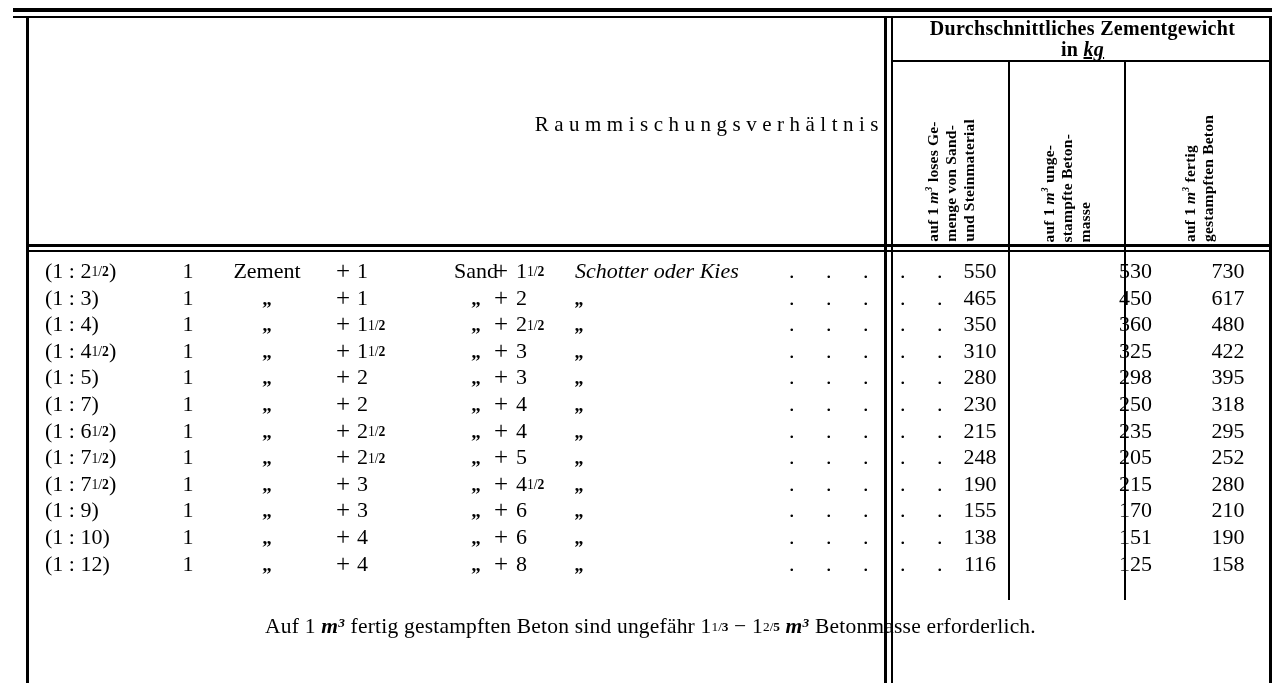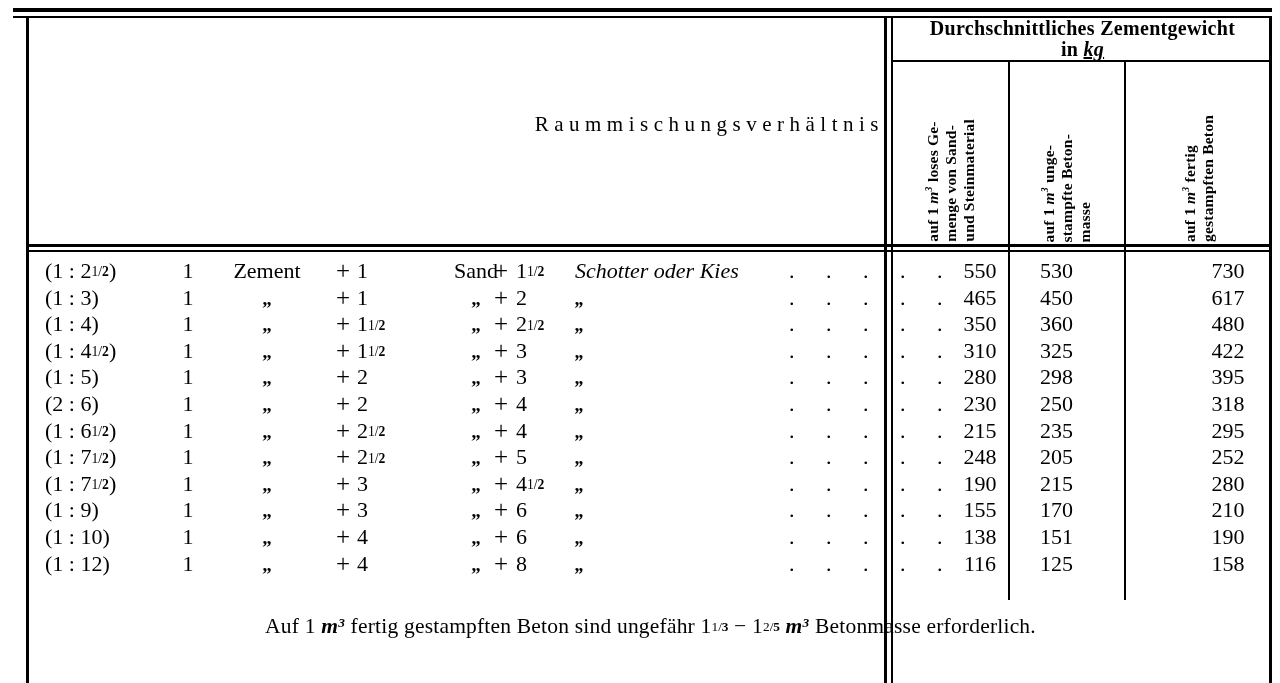--- a/index.html
+++ b/index.html
@@ -186,21 +186,21 @@
   .c-cem   { left: 178px; width: 120px; text-align: center; }
   .plus1   { left: 302px; width: 24px;  text-align: center; font-size: 25px; }
   .s-qty   { left: 328px; width: 60px;  text-align: left; }
   .c-sand  { left: 392px; width: 110px; text-align: center; }
   .plus2   { left: 460px; width: 24px;  text-align: center; font-size: 25px; }
   .g-qty   { left: 487px; width: 60px;  text-align: left; }
   .c-grav  { left: 546px; width: 240px; text-align: left; font-style: italic; }
   .leader  { left: 760px; width: 118px; text-align: right; letter-spacing: 13px; }
 
   .n1 { left: 895px;  width: 112px; text-align: center; }
-  .n2 { left: 1011px; width: 112px; text-align: left; }
+  .n2 { left: 1011px; width: 112px; text-align: right; }
   .n3 { left: 1128px; width: 142px; text-align: center; }
 
   .row.r0 .c-sand,
   .row.r0 .c-grav,
   .row.r0 .c-cem { font-size: 22px; }
 
   .ditto { font-weight: 700; font-size: 19px; }
 
   .frac {
     display: inline-block;
@@ -333,21 +333,21 @@
         <span class="cell c-sand"><span class="ditto">„</span></span>
         <span class="cell plus2">+</span>
         <span class="cell g-qty">3</span>
         <span class="cell c-grav"><span class="ditto">„</span></span>
         <span class="cell leader">. . . . .</span>
         <span class="cell n1">280</span>
         <span class="cell n2">298</span>
         <span class="cell n3">395</span>
       </div>
       <div class="row r5">
-        <span class="cell ratio">(2 : 6)</span>
+        <span class="cell ratio">(1 : 7)</span>
         <span class="cell c-qty">1</span>
         <span class="cell c-cem"><span class="ditto">„</span></span>
         <span class="cell plus1">+</span>
         <span class="cell s-qty">2</span>
         <span class="cell c-sand"><span class="ditto">„</span></span>
         <span class="cell plus2">+</span>
         <span class="cell g-qty">4</span>
         <span class="cell c-grav"><span class="ditto">„</span></span>
         <span class="cell leader">. . . . .</span>
         <span class="cell n1">230</span>

